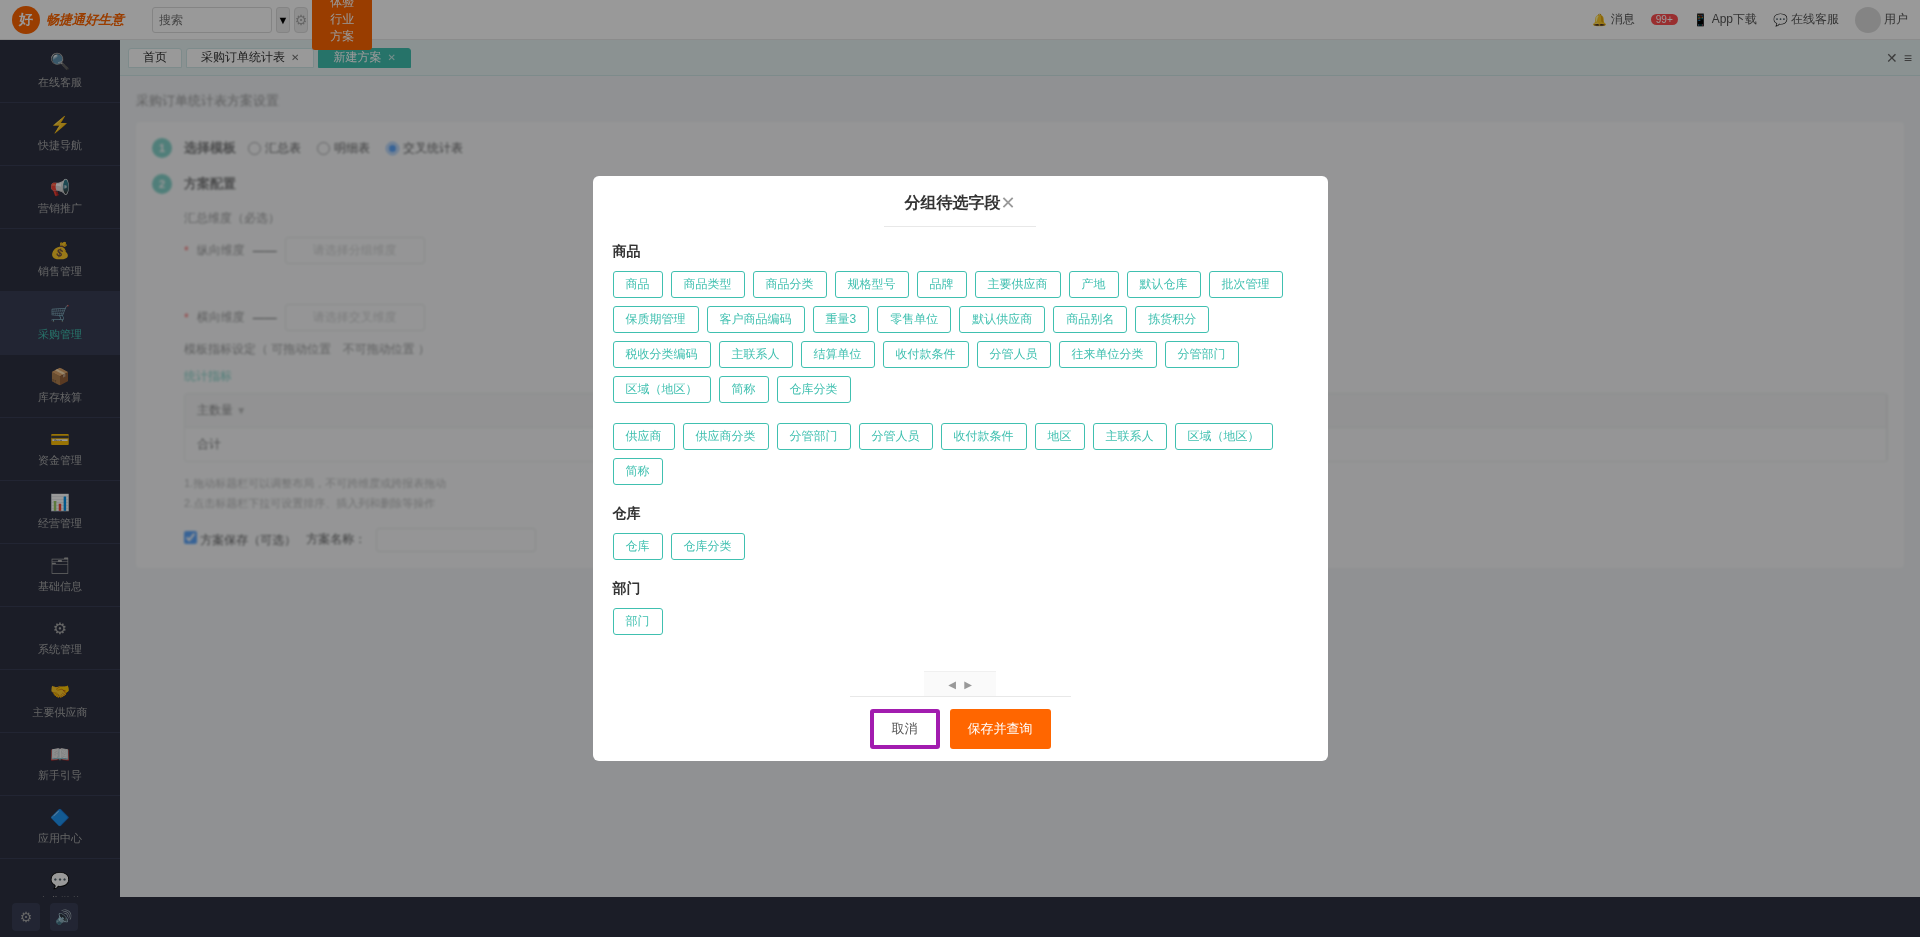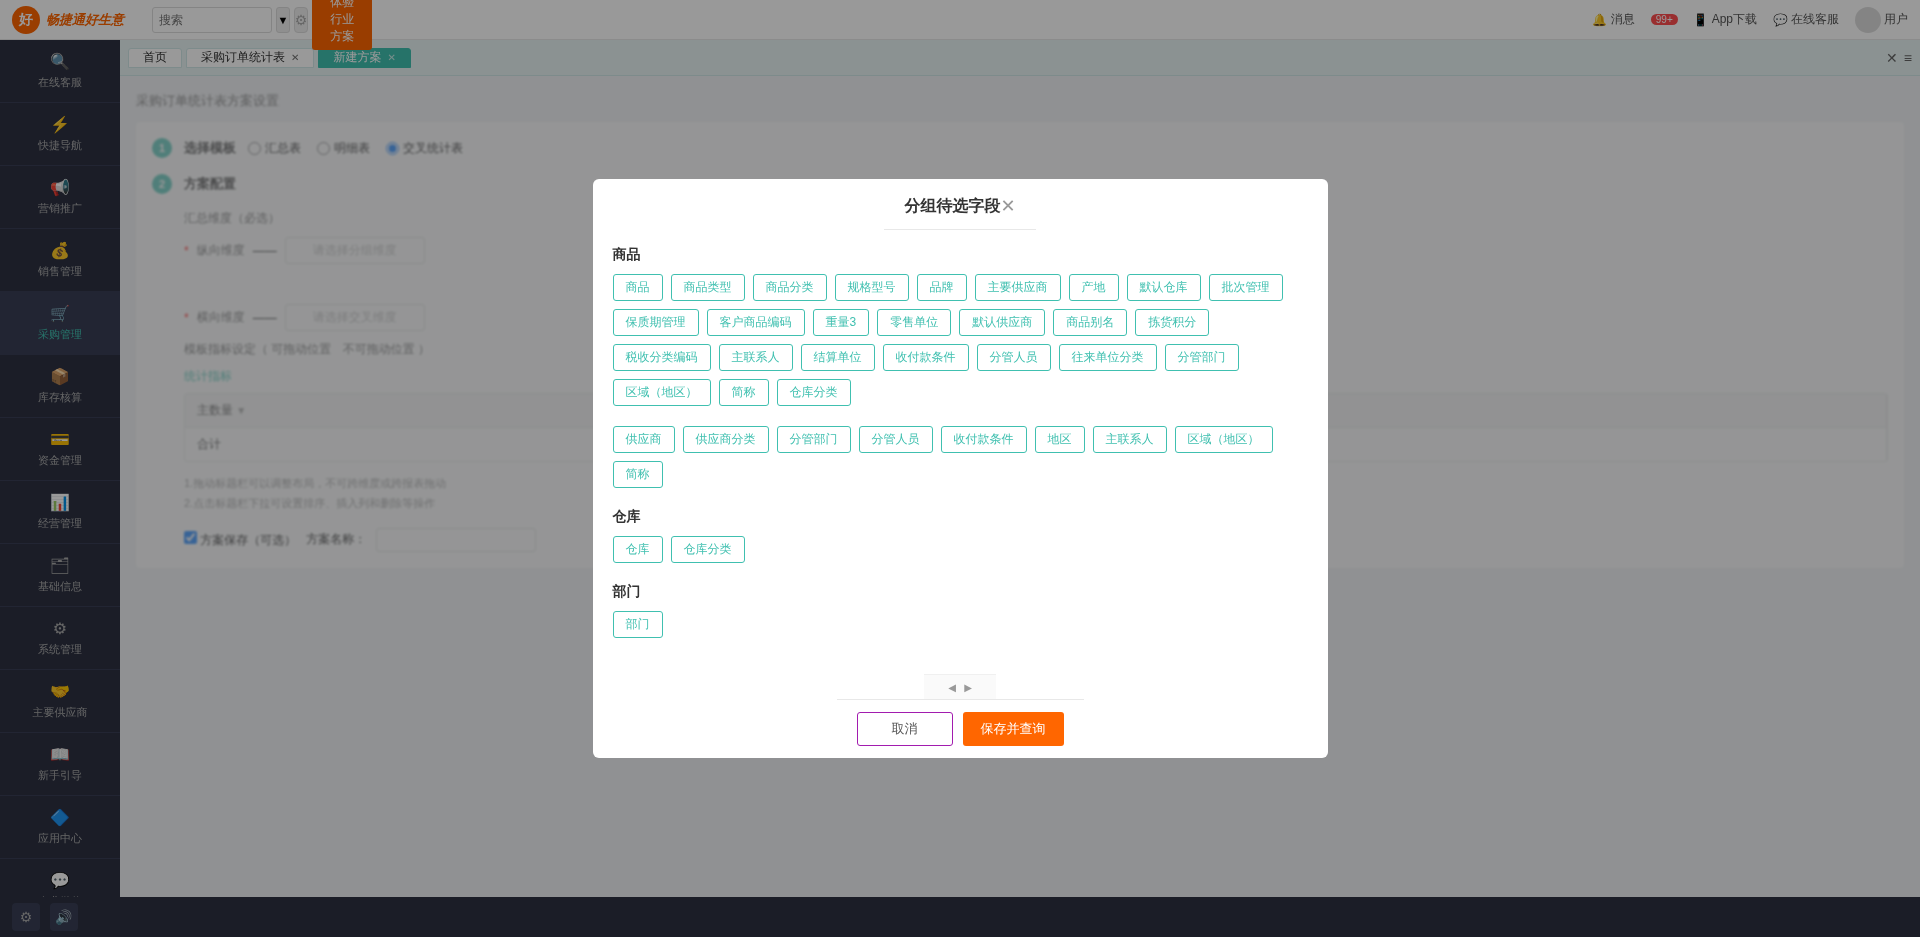--- a/index.html
+++ b/index.html
@@ -62,21 +62,21 @@
     .field-tags { display: flex; flex-wrap: wrap; gap: 8px; }
     .field-tag { border: 1px solid #40c0b0; color: #40c0b0; background: #fff; padding: 4px 12px; border-radius: 3px; font-size: 12px; cursor: pointer; white-space: nowrap; }
 
     
     .modal-hscroll { padding: 4px 20px 4px; background: #fafafa; border-top: 1px solid #f0f0f0; display: flex; align-items: center; }
     .hscroll-track { flex: 1; height: 8px; background: #e8e8e8; border-radius: 4px; position: relative; }
     .hscroll-thumb { width: 60%; height: 8px; background: #ccc; border-radius: 4px; }
     .hscroll-arrow { width: 16px; height: 16px; display: flex; align-items: center; justify-content: center; cursor: pointer; color: #999; font-size: 10px; }
 
     
-    .btn-cancel { padding: 7px 34px; border: 1px solid #a21caf; background: #fff; border-radius: 3px; cursor: pointer; font-size: 13px; color: #555; }
+    .btn-cancel { padding: 7px 18px; border: 4px solid #a21caf; background: #fff; border-radius: 3px; cursor: pointer; font-size: 13px; color: #555; }
     .btn-save { padding: 7px 18px; border: none; background: #ff6600; color: white; border-radius: 3px; cursor: pointer; font-size: 13px; }
 
     
     .bg-content { filter: blur(1px); opacity: 0.6; }
     .config-row { display: flex; align-items: center; gap: 8px; margin-bottom: 10px; font-size: 12px; }
     .config-label { color: #666; }
     .required-star { color: red; }
     .select-placeholder { color: #bbb; border: 1px solid #ddd; padding: 4px 10px; border-radius: 3px; background: #fff; font-size: 12px; min-width: 140px; }
 
     .table-area { border: 1px solid #e8e8e8; border-radius: 3px; overflow: hidden; margin-bottom: 12px; }

